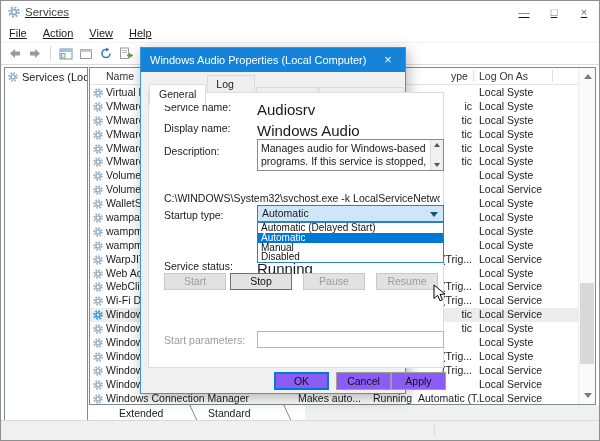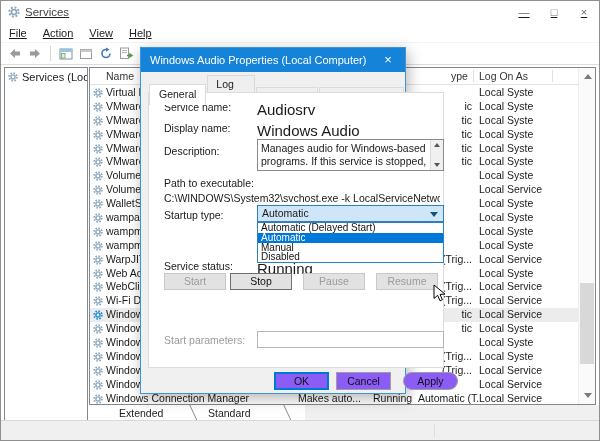--- a/index.html
+++ b/index.html
@@ -84,21 +84,21 @@
   .hr { position:absolute; left:12px; top:201px; width:286px; height:1px; background:#dadada; border-bottom:1px solid #fff; z-index:2; }
   .svcbtn { position:absolute; top:225px; width:62px; height:17px; background:#e2e2e2; border:1px solid #c8c8c8;
     font-size:10.5px; text-align:center; line-height:15px; color:#9b9b9b; z-index:2; }
   .svcbtn.en { color:#111; border-color:#6f6f6f; }
   .b-start { left:23px; } .b-stop { left:89px; } .b-pause { left:162px; } .b-resume { left:235px; }
   .dnote { position:absolute; left:23px; top:250px; width:282px; font-size:10.5px; line-height:13px; z-index:2; }
   .dparam-in { position:absolute; left:116px; top:283px; width:187px; height:17px; background:#fff; border:1px solid #b5b5b5; z-index:2; }
   .dbtn { position:absolute; top:324px; width:55px; height:18px; background:#8b5cf6; border:1px solid #9e9e9e;
     font-size:10.5px; text-align:center; line-height:16px; color:#111; z-index:2; }
   .dbtn.primary { border:2px solid #0078d7; line-height:14px; }
-  .b-ok { left:133px; } .b-cancel { left:195px; } .b-apply { left:262px;border-radius:9px; }
+  .b-ok { left:133px; } .b-cancel { left:195px; } .b-apply { left:250px; }
   .disabled-lbl { color:#9b9b9b; }
 
   .cursor { position:absolute; left:292px; top:236px; z-index:80; }
 
   
   .mi { display:block; }
 </style>
 </head>
 <body>
 
@@ -442,21 +442,20 @@
 
     <span class="dlbl" style="left:23px; top:97px">Description:</span>
     <div class="descbox">
       <span style="white-space:normal">Manages audio for Windows-based programs.  If this service is stopped, audio devices and effects will not</span>
       <span class="descsb">
         <span class="arr up"></span>
         <span class="arr down"></span>
       </span>
     </div>
 
-    <span class="dlbl" style="left:23px; top:129px">Path to executable:</span>
     <span class="dpath">C:\WINDOWS\System32\svchost.exe -k LocalServiceNetworkRestricted -p</span>
 
     <span class="dlbl" style="left:23px; top:161px">Startup type:</span>
     <div class="combo">
       <span>Automatic</span>
       <span class="chev"></span>
     </div>
     <div class="ddlist">
         <div class="opt">Automatic (Delayed Start)</div>
         <div class="opt hl">Automatic</div>

